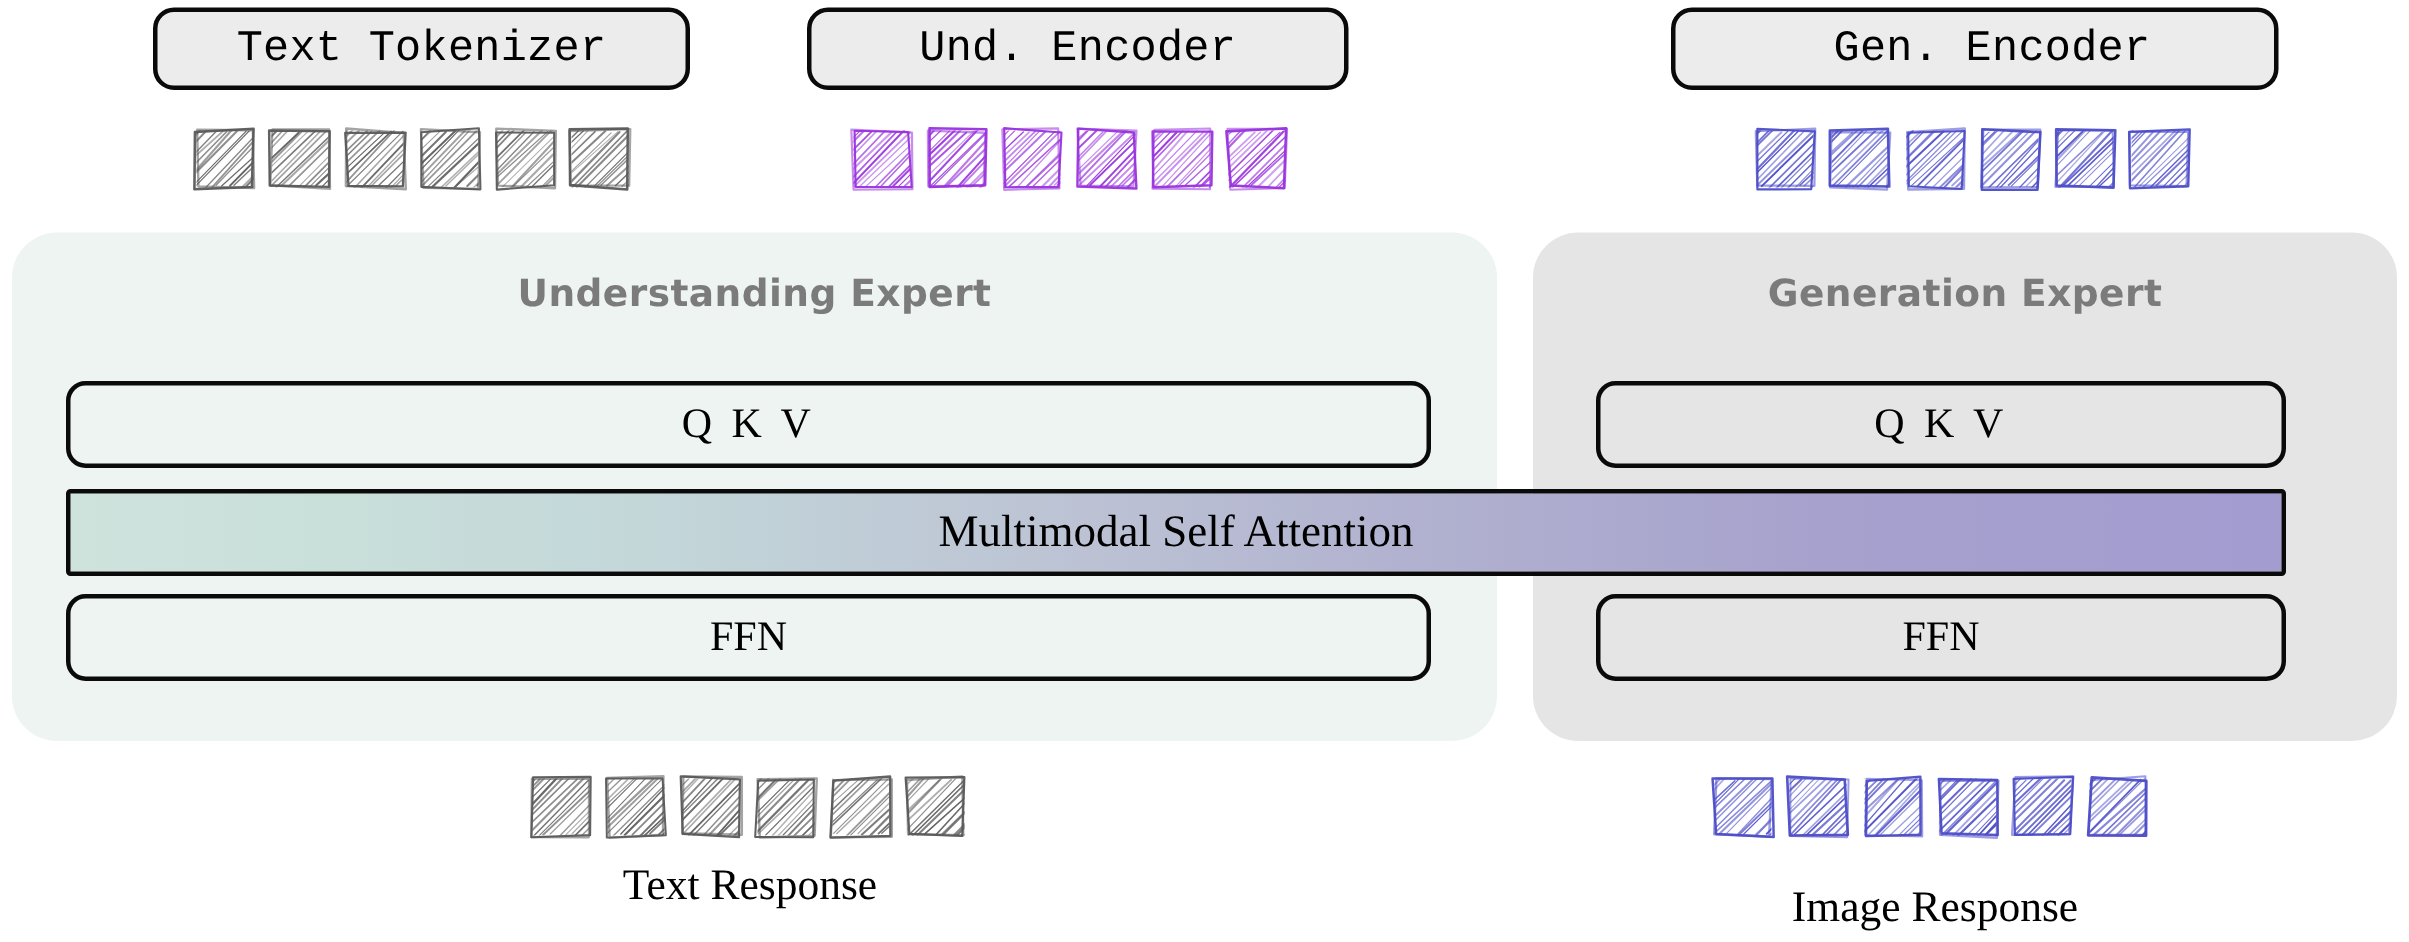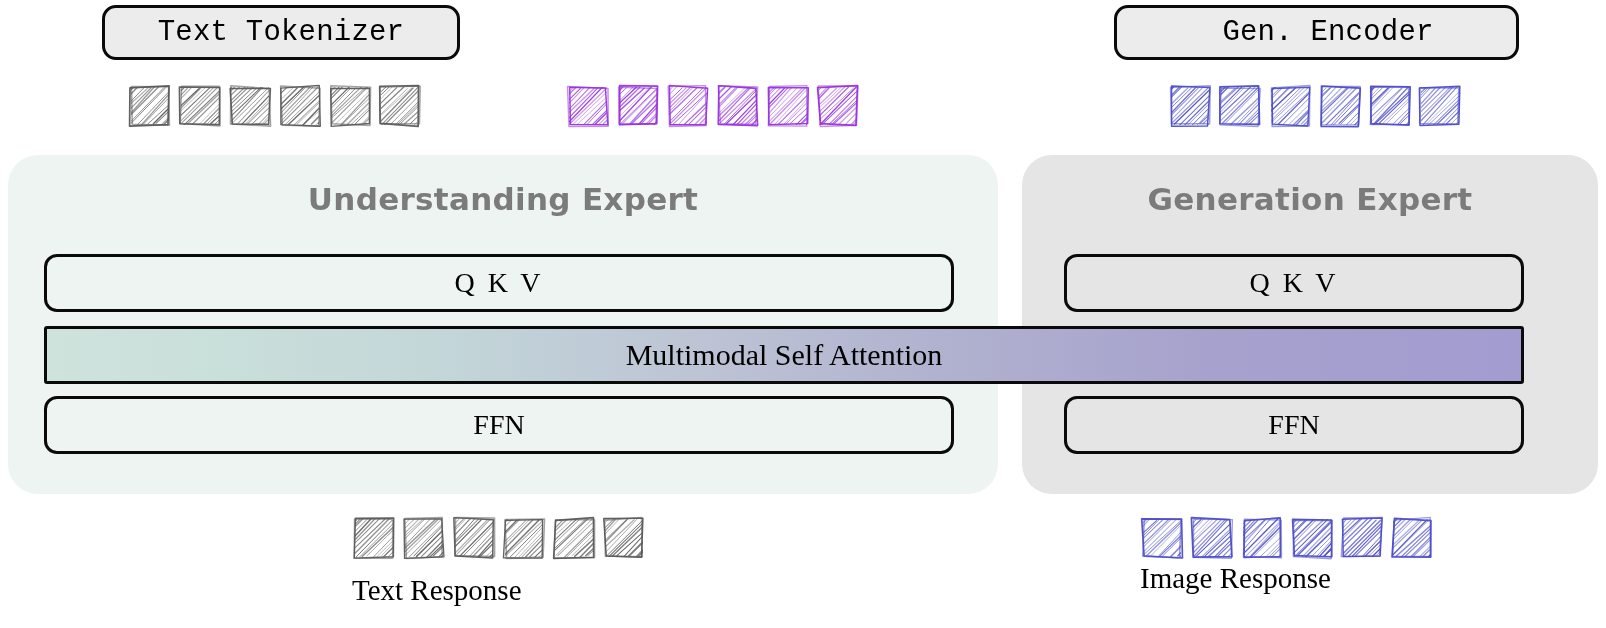--- a/index.html
+++ b/index.html
@@ -75,21 +75,21 @@
   }
 
   .panel-title {
     position: absolute;
     top: 26px;
     left: 0;
     width: 100%;
     text-align: center;
     font-family: "DejaVu Sans", sans-serif;
     font-weight: bold;
-    font-size: 31px;
+    font-size: 25px;
     color: #7b7b7b;
     letter-spacing: 0.3px;
   }
 
   
   .module-box {
     position: absolute;
     box-sizing: border-box;
     border: 3px solid #0a0a0a;
     border-radius: 13px;
@@ -132,36 +132,40 @@
   }
   #attention-bar .attn-text {
     font-family: "Liberation Serif", serif;
     font-size: 30px;
     color: #000000;
   }
 
   
   .response-caption {
     position: absolute;
+    text-align: center;
     font-family: "Liberation Serif", serif;
     font-size: 29px;
     color: #000000;
   }
   #caption-text-response  { left: 352px;  top: 574px; width: 296px; }
-  #caption-image-response { left: 1140px; top: 562px; width: 300px; }
+  #caption-image-response { left: 1140px; top: 589px; width: 300px; }
 </style>
 </head>
 <body>
 
 <div id="diagram">
 
   <div class="encoder-box" id="encoder-text-tokenizer">
     <span>Text Tokenizer</span>
   </div>
 
+  <div class="encoder-box" id="encoder-und">
+    <span>Und. Encoder</span>
+  </div>
 
   <div class="encoder-box" id="encoder-gen">
     <span>Gen. Encoder</span>
   </div>
 
   <div class="token-row" id="tokens-text-in">
       <span style="margin-right: 6px;">
         <svg width="44" height="44" viewBox="0 0 44 44">
           <defs>
             <clipPath id="clip984">

